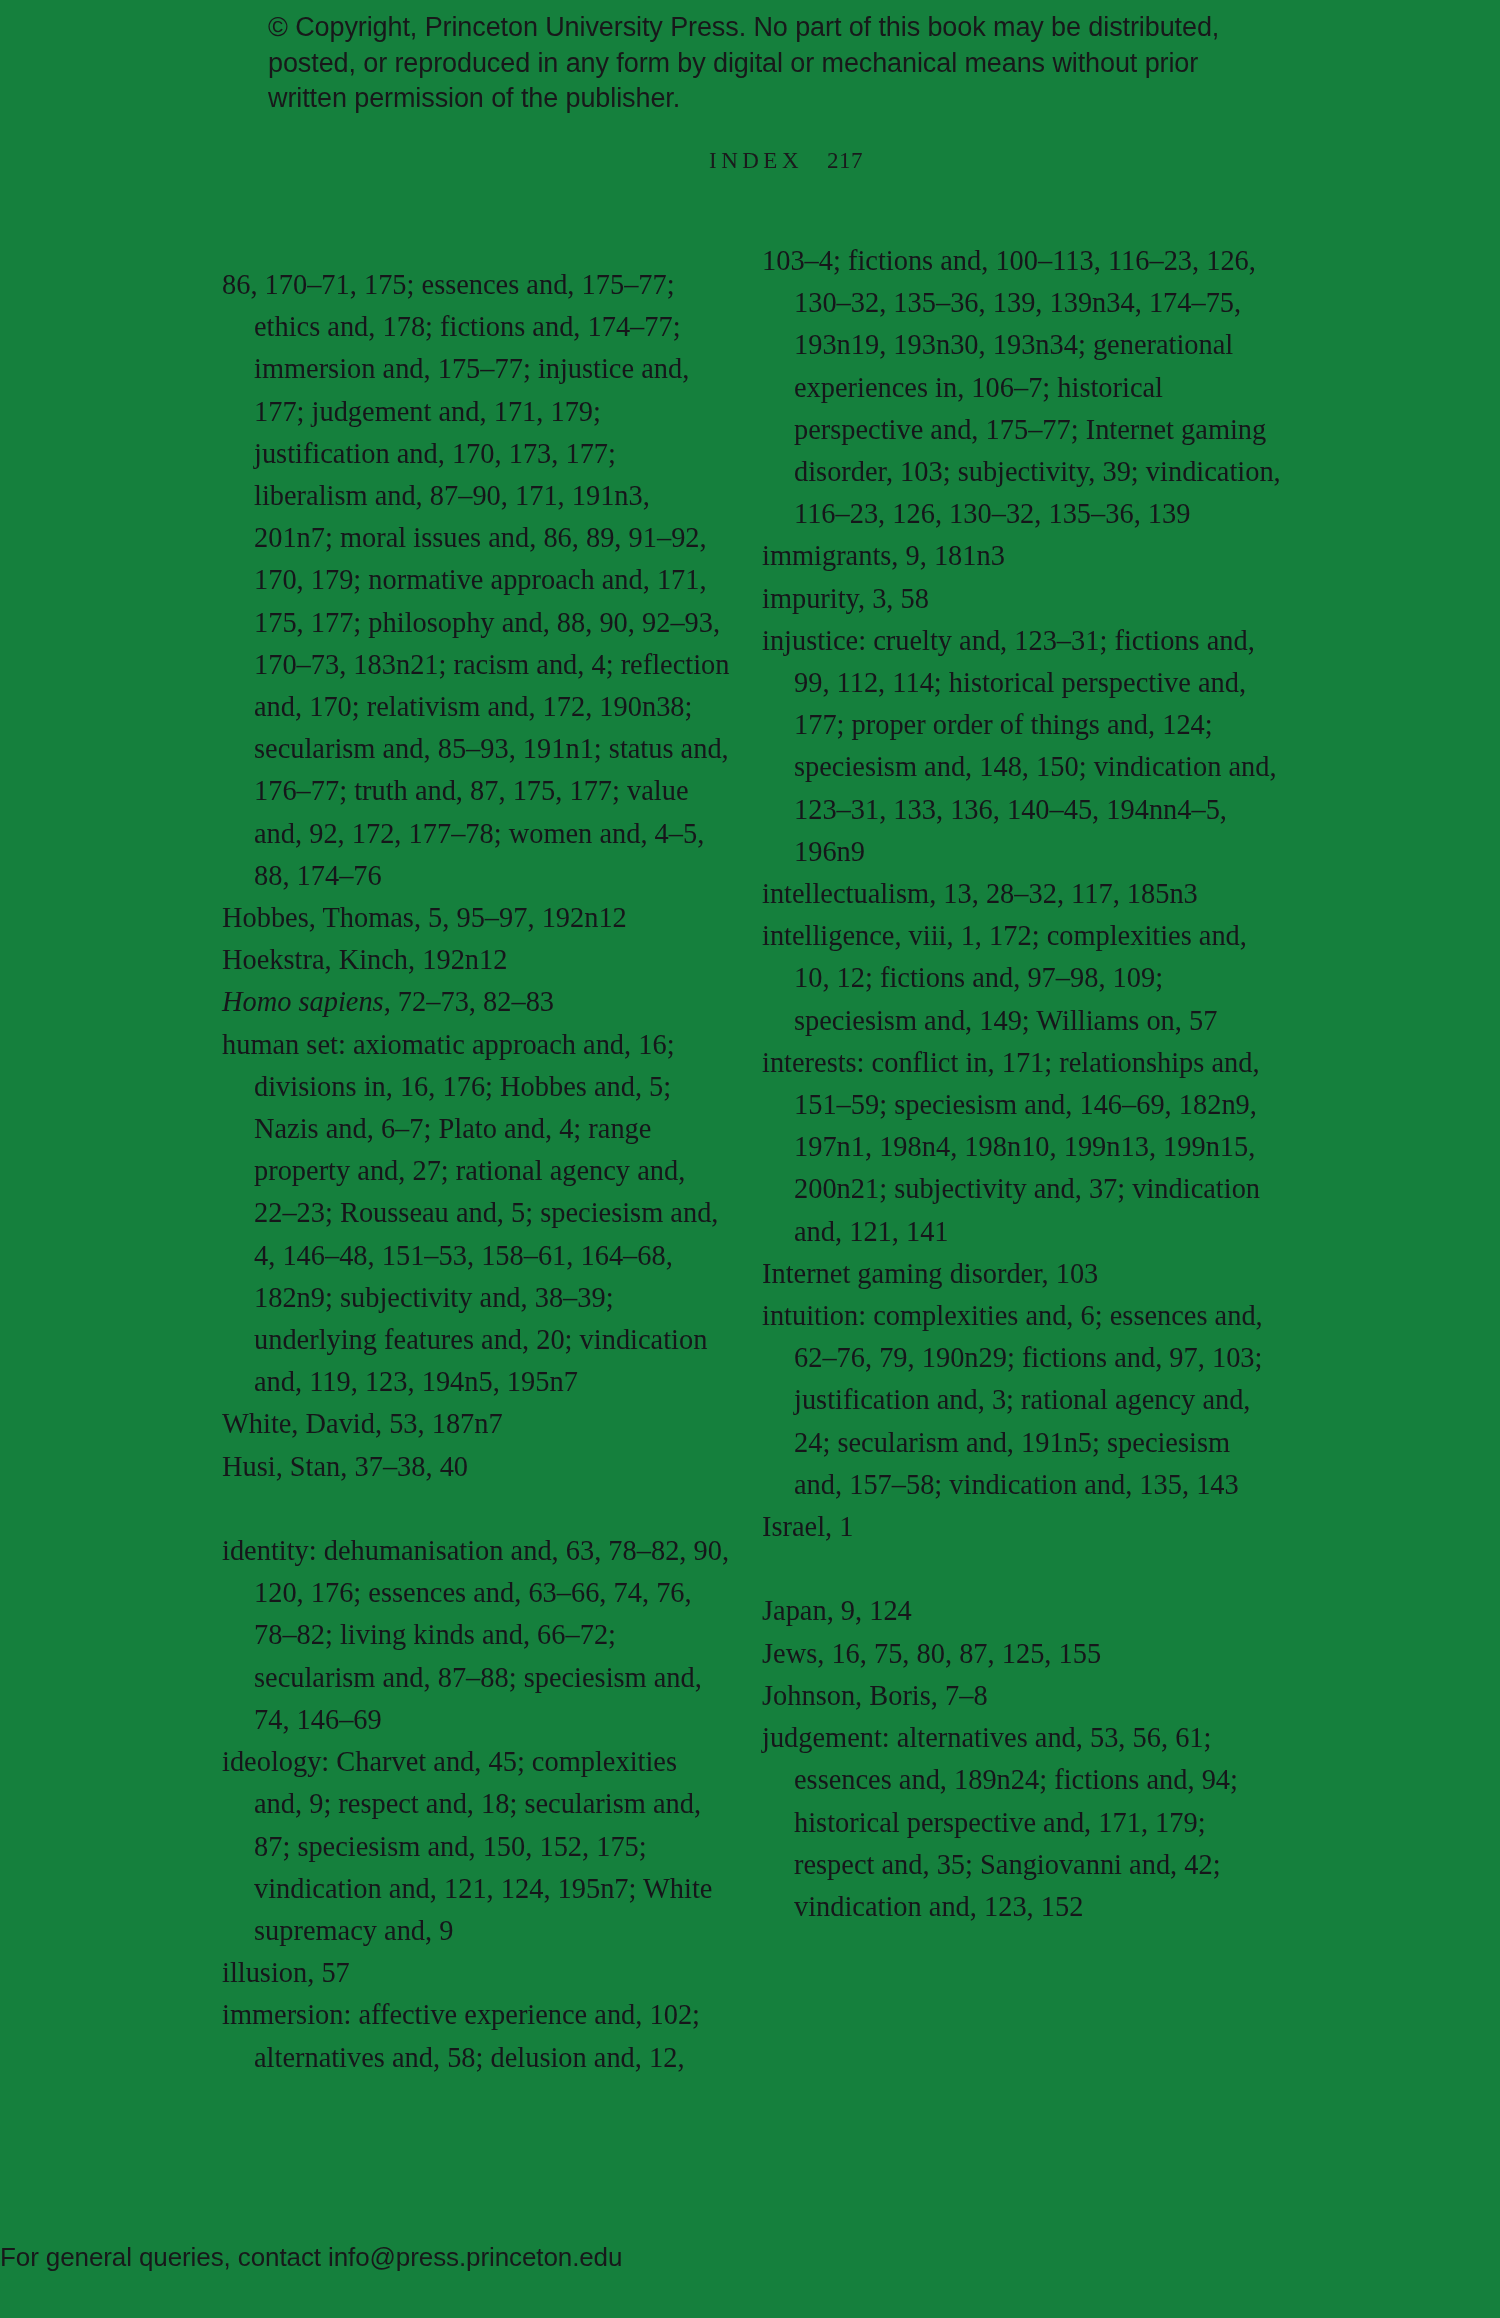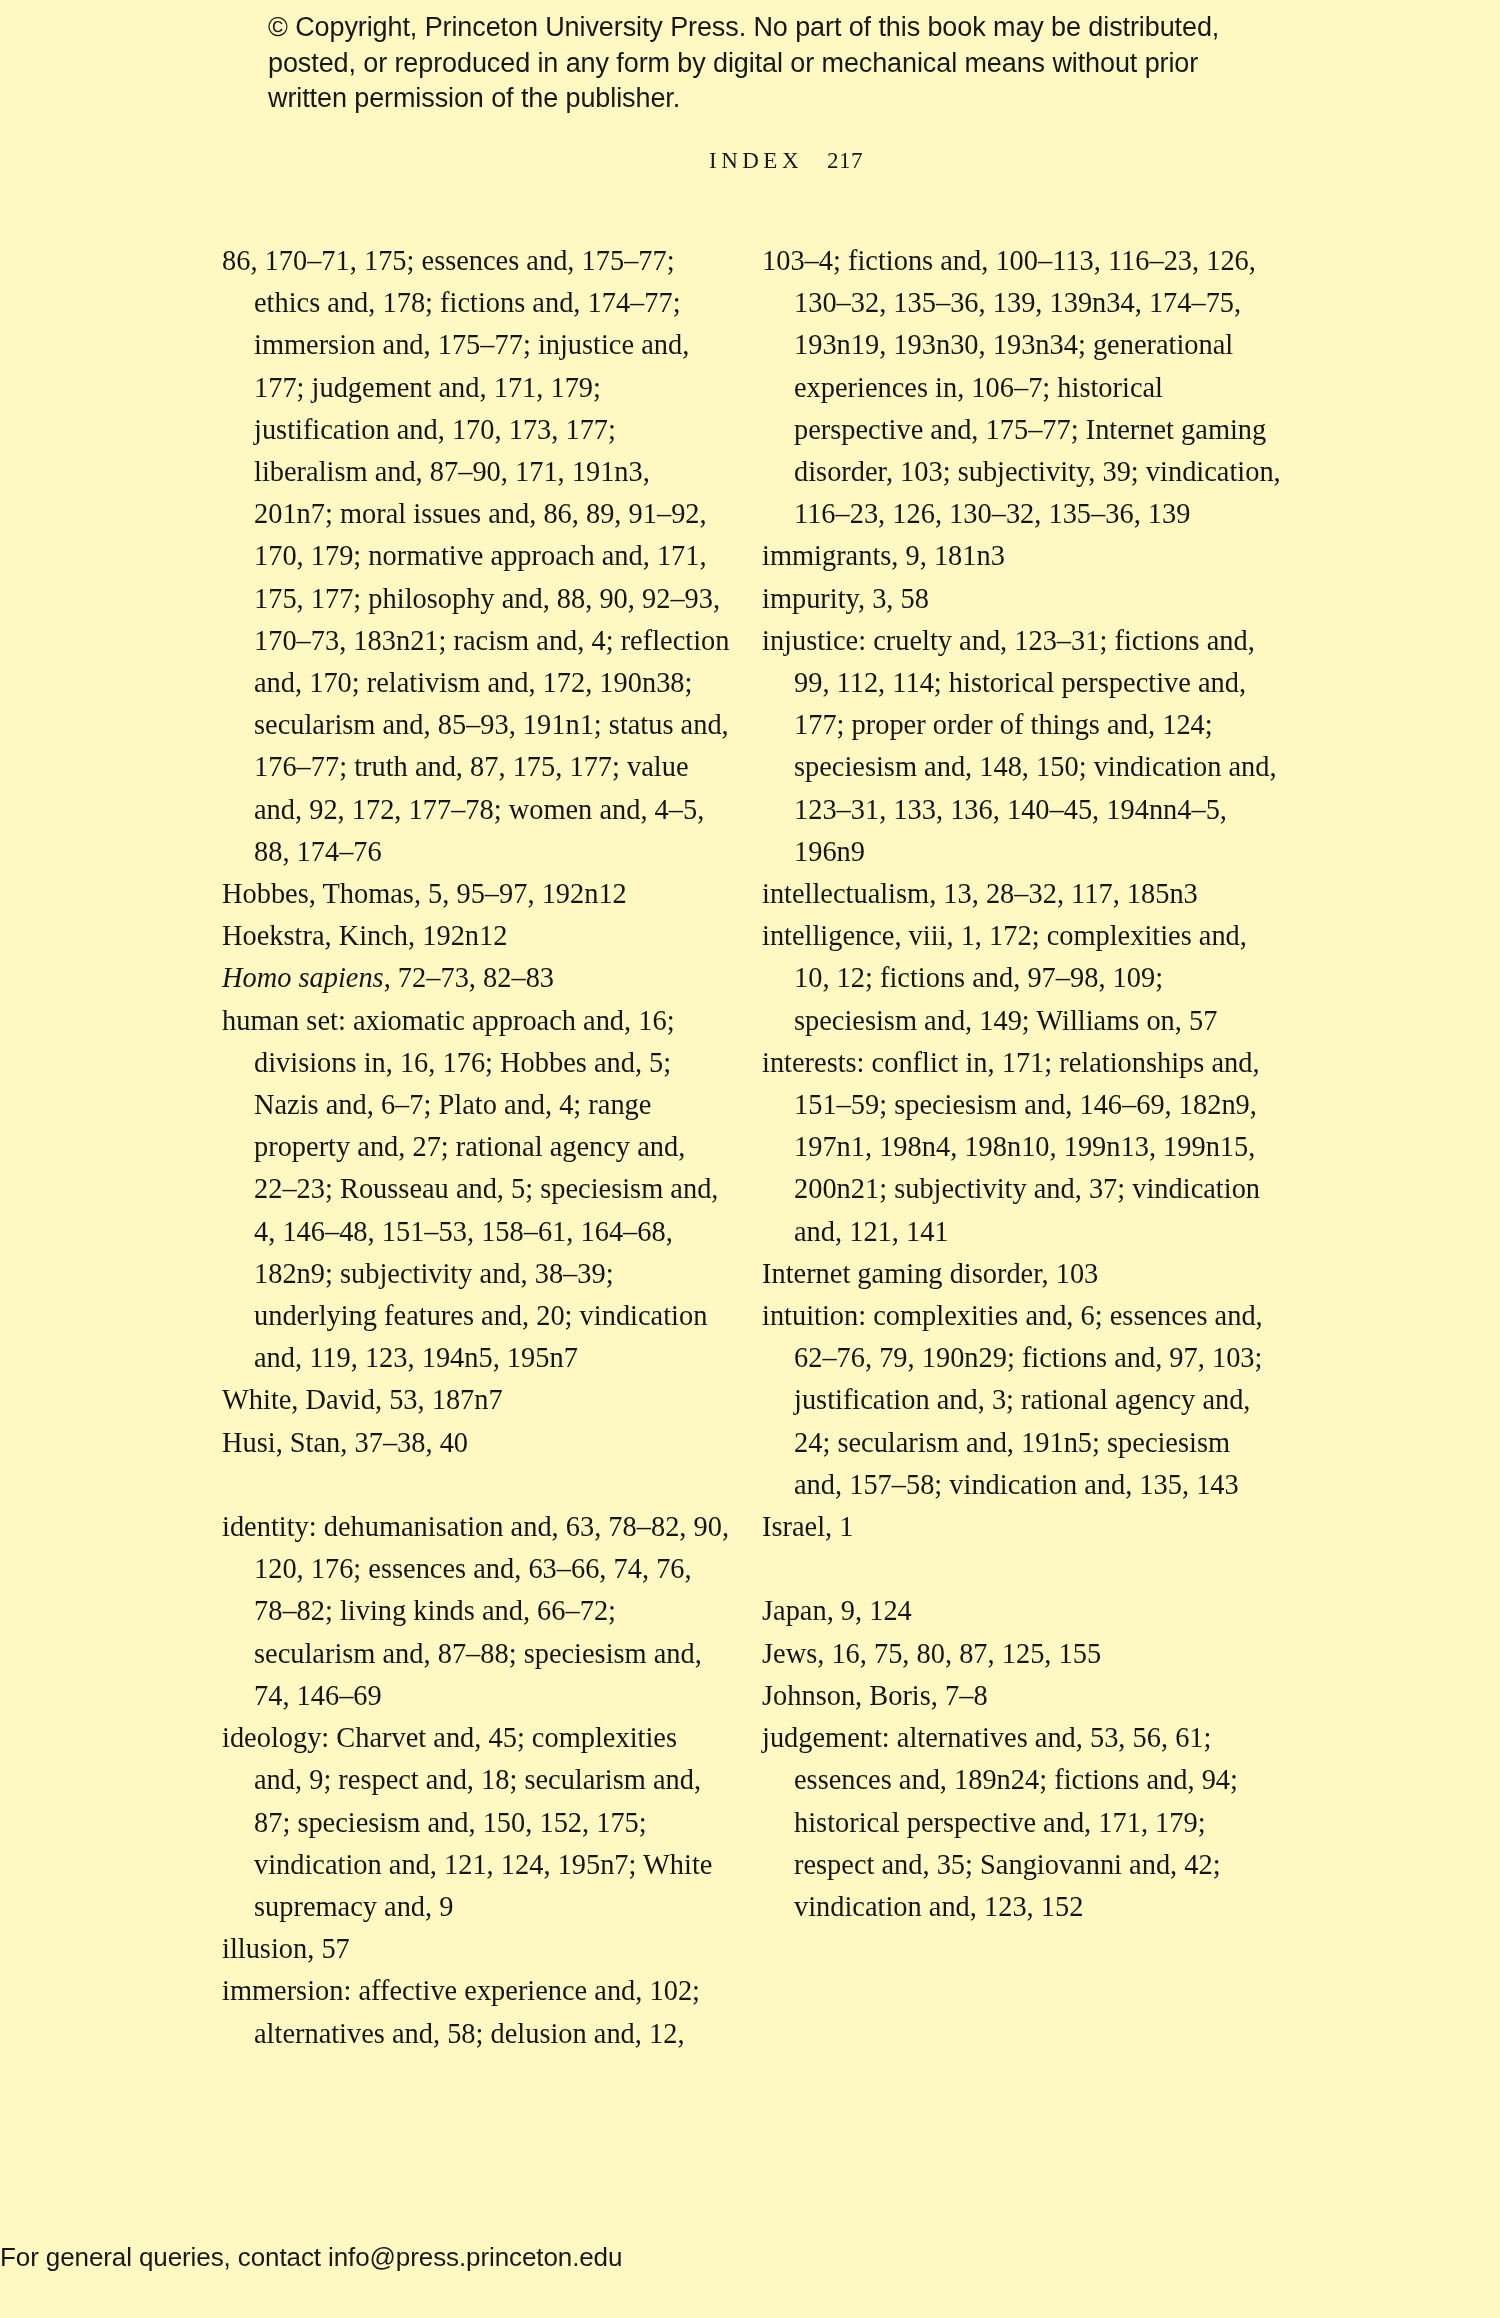--- a/index.html
+++ b/index.html
@@ -4,21 +4,21 @@
 <style>
   html, body {
     margin: 0;
     padding: 0;
     background: #ffffff;
   }
   .page {
     position: relative;
     width: 1500px;
     height: 2318px;
-    background: #fef9c3;
+    background: #15803d;
     overflow: hidden;
   }
 
   
   .copyright {
     position: absolute;
     left: 268px;
     top: 10px;
     width: 980px;
     font-family: "Liberation Sans", sans-serif;
@@ -57,21 +57,21 @@
     height: 1900px;
   }
   .column {
     position: absolute;
     top: 0;
     font-family: "Liberation Serif", serif;
     font-size: 28.4px;
     line-height: 42.2px;
     color: #16161a;
   }
-  .col-left  { left: 222px;  width: 510px; }
+  .col-left  { left: 222px;  width: 510px; margin-top: 24px; }
   .col-right { left: 762px;  width: 520px; }
 
   .entry {
     margin: 0;
     padding-left: 32px;
     text-indent: -32px;
     white-space: pre-wrap;
   }
   
   .entry.continuation {

